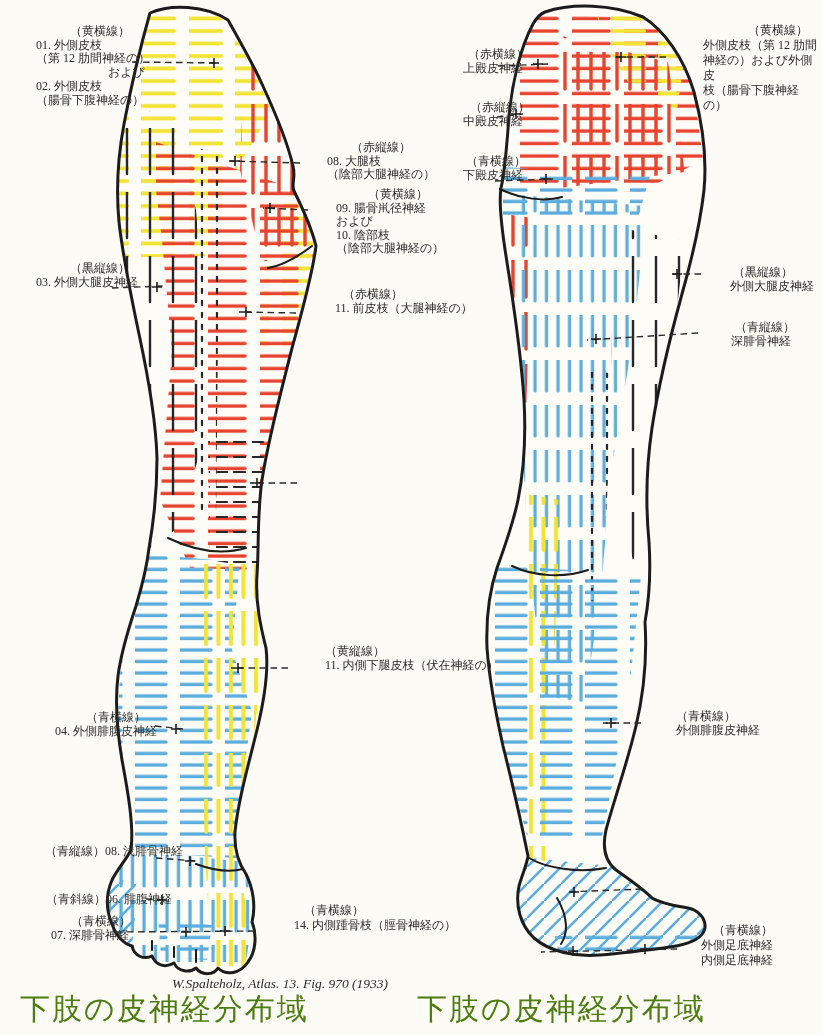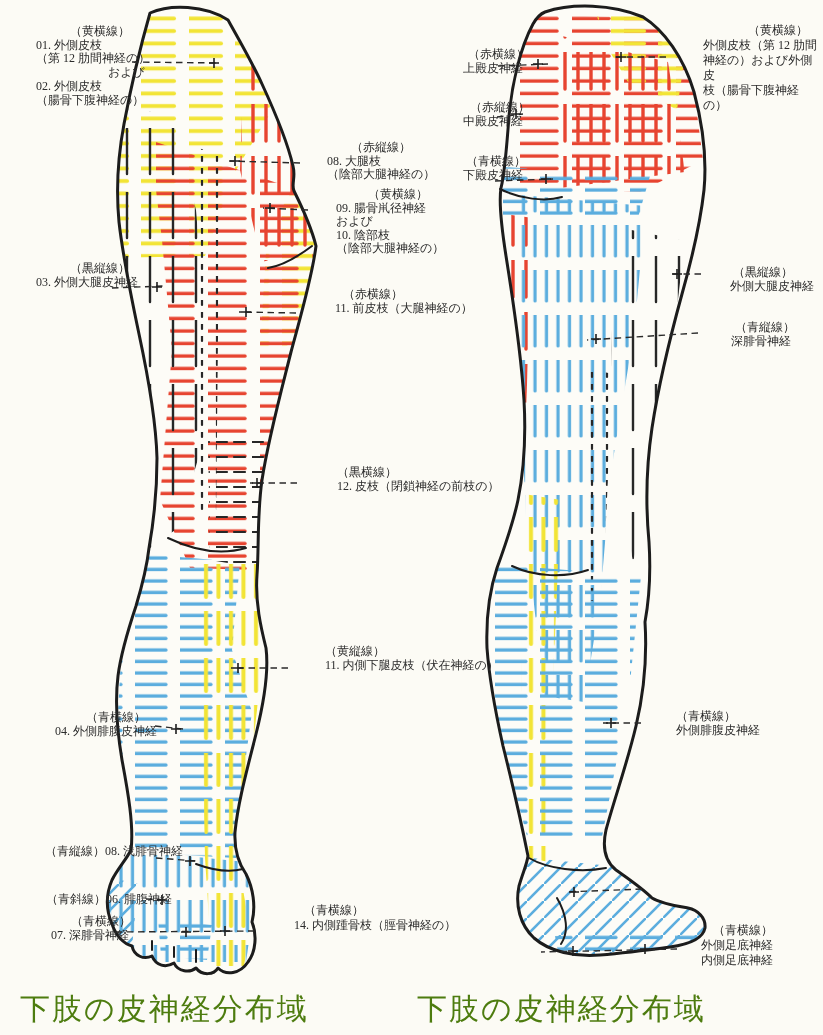--- a/index.html
+++ b/index.html
@@ -133,32 +133,31 @@
 <div class="lbl" style="left:294px;top:141px;text-indent:24px">（赤縦線）
 08. 大腿枝
 （陰部大腿神経の）</div>
 <div class="lbl" style="left:303px;top:188px;text-indent:32px">（黄横線）
 09. 腸骨鼡径神経
 および
 10. 陰部枝
 （陰部大腿神経の）</div>
 <div class="lbl" style="left:302px;top:288px;text-indent:8px">（赤横線）
 11. 前皮枝（大腿神経の）</div>
-<div class="lbl" style="left:304px;top:466px">（黒横線）
-12. 皮枝（閉鎖神経の前枝の）</div>
 <div class="lbl" style="left:292px;top:645px">（黄縦線）
 11. 内側下腿皮枝（伏在神経の）</div>
 <div class="lbl" style="left:22px;top:711px;text-indent:31px">（青横線）
 04. 外側腓腹皮神経</div>
 <div class="lbl" style="left:12px;top:845px">（青縦線）08. 浅腓骨神経</div>
 <div class="lbl" style="left:13px;top:893px">（青斜線）06. 腓腹神経</div>
 <div class="lbl" style="left:18px;top:915px;text-indent:20px">（青横線）
 07. 深腓骨神経</div>
 <div class="lbl lh15" style="left:261px;top:903px;text-indent:10px">（青横線）
 14. 内側踵骨枝（脛骨神経の）</div>
+<div class="caption" style="left:172px;top:976px">W.Spalteholz, Atlas. 13. Fig. 970 (1933)</div>
 <div class="title" style="left:20px;top:989px">下肢の皮神経分布域</div>
 
 <div class="lbl" style="left:430px;top:48px;text-indent:5px">（赤横線）
 上殿皮神経</div>
 <div class="lbl" style="left:430px;top:101px;text-indent:7px">（赤縦線）
 中殿皮神経</div>
 <div class="lbl" style="left:430px;top:155px;text-indent:3px">（青横線）
 下殿皮神経</div>
 <div class="lbl lh15" style="left:670px;top:23px;text-indent:45px">（黄横線）
 外側皮枝（第 12 肋間

